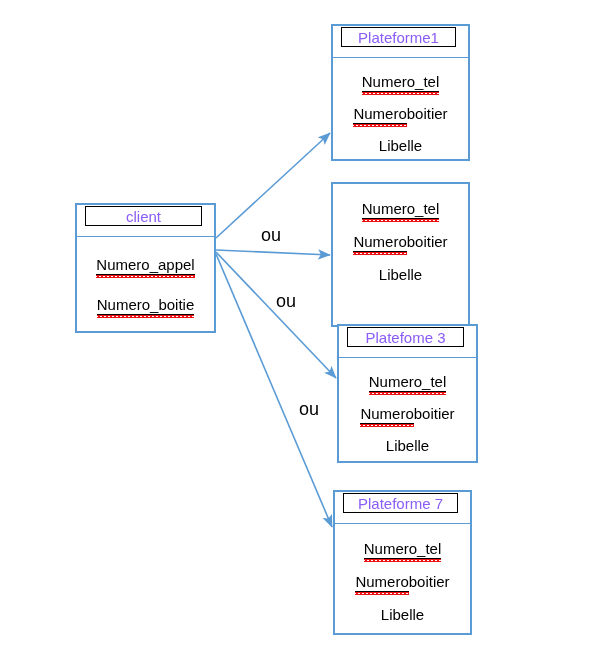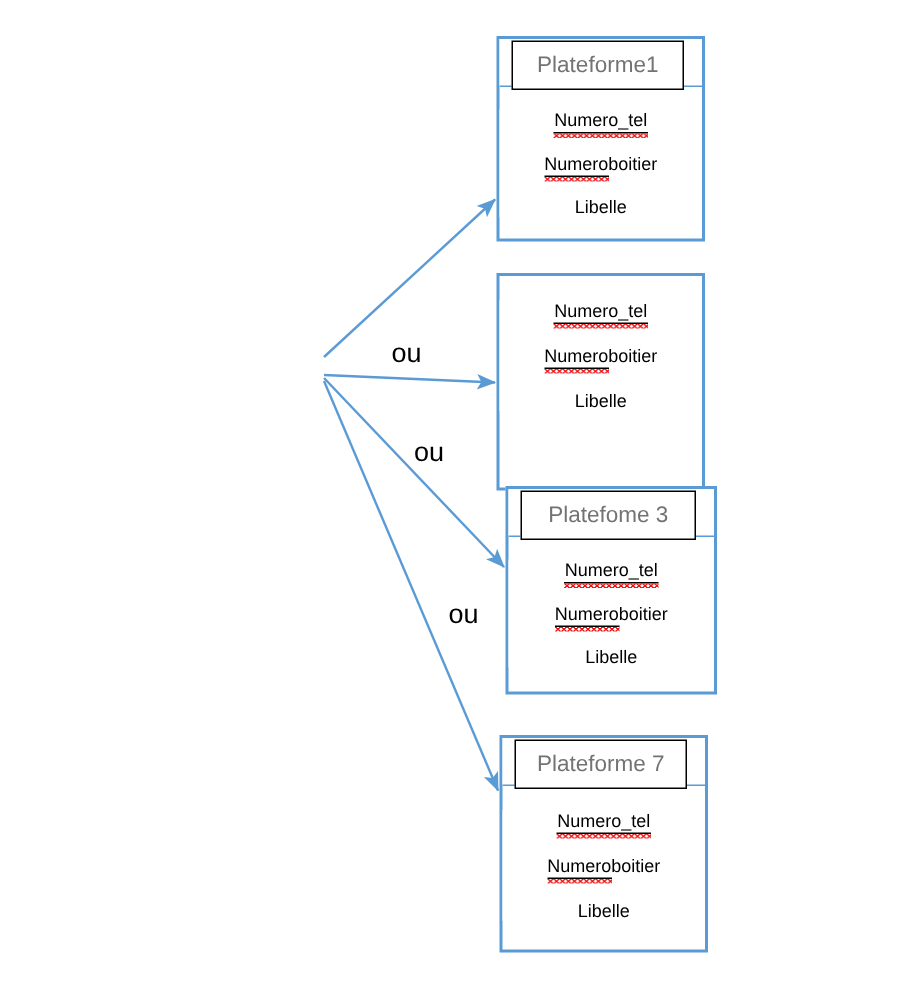--- a/index.html
+++ b/index.html
@@ -32,38 +32,38 @@
     box-sizing: border-box;
     height: 32px;
     border-bottom: 1px solid #5B9BD5;
     background: #ffffff;
   }
   .entity-title {
     position: absolute;
     left: 8px;
     right: 12px;
     top: 1px;
-    height: 33px;
+    height: 20px;
     box-sizing: border-box;
     border: 1px solid #000000;
     background: #ffffff;
     display: flex;
     align-items: center;
     justify-content: center;
     font-size: 15px;
-    color: #737373;
+    color: #8b5cf6;
     line-height: 1;
   }
   .entity-body {
     position: relative;
     background: #ffffff;
   }
   .attr {
     text-align: center;
-    font-size: 12px;
+    font-size: 15px;
     color: #000000;
     white-space: nowrap;
   }
   .attr-inner {
     display: inline-block;
     position: relative;
   }
   
   .ul {
     display: inline-block;
@@ -119,20 +119,37 @@
 
     <line x1="216" y1="238" x2="330" y2="133" stroke="#5B9BD5" stroke-width="1.6" marker-end="url(#ah)"></line>
 
     <line x1="216" y1="250" x2="330" y2="255" stroke="#5B9BD5" stroke-width="1.6" marker-end="url(#ah)"></line>
 
     <line x1="216" y1="252" x2="336" y2="378" stroke="#5B9BD5" stroke-width="1.6" marker-end="url(#ah)"></line>
 
     <line x1="216" y1="254" x2="332" y2="527" stroke="#5B9BD5" stroke-width="1.6" marker-end="url(#ah)"></line>
   </svg>
 
+  <div class="entity" style="left:75px; top:203px; width:141px; height:130px;">
+    <div class="entity-title-wrap">
+      <div class="entity-title">client</div>
+    </div>
+    <div class="entity-body">
+      <div class="attr" style="margin-top:19px;">
+        <span class="attr-inner">
+          <span class="ul">Numero_appel</span>
+        </span>
+      </div>
+      <div class="attr" style="margin-top:21px;">
+        <span class="attr-inner">
+          <span class="ul">Numero_boitie</span>
+        </span>
+      </div>
+    </div>
+  </div>
 
   <div class="entity" style="left:331px; top:24px; width:139px; height:137px;">
     <div class="entity-title-wrap">
       <div class="entity-title">Plateforme1</div>
     </div>
     <div class="entity-body">
       <div class="attr" style="margin-top:15px;">
         <span class="attr-inner">
           <span class="ul">Numero_tel</span>
         </span>

